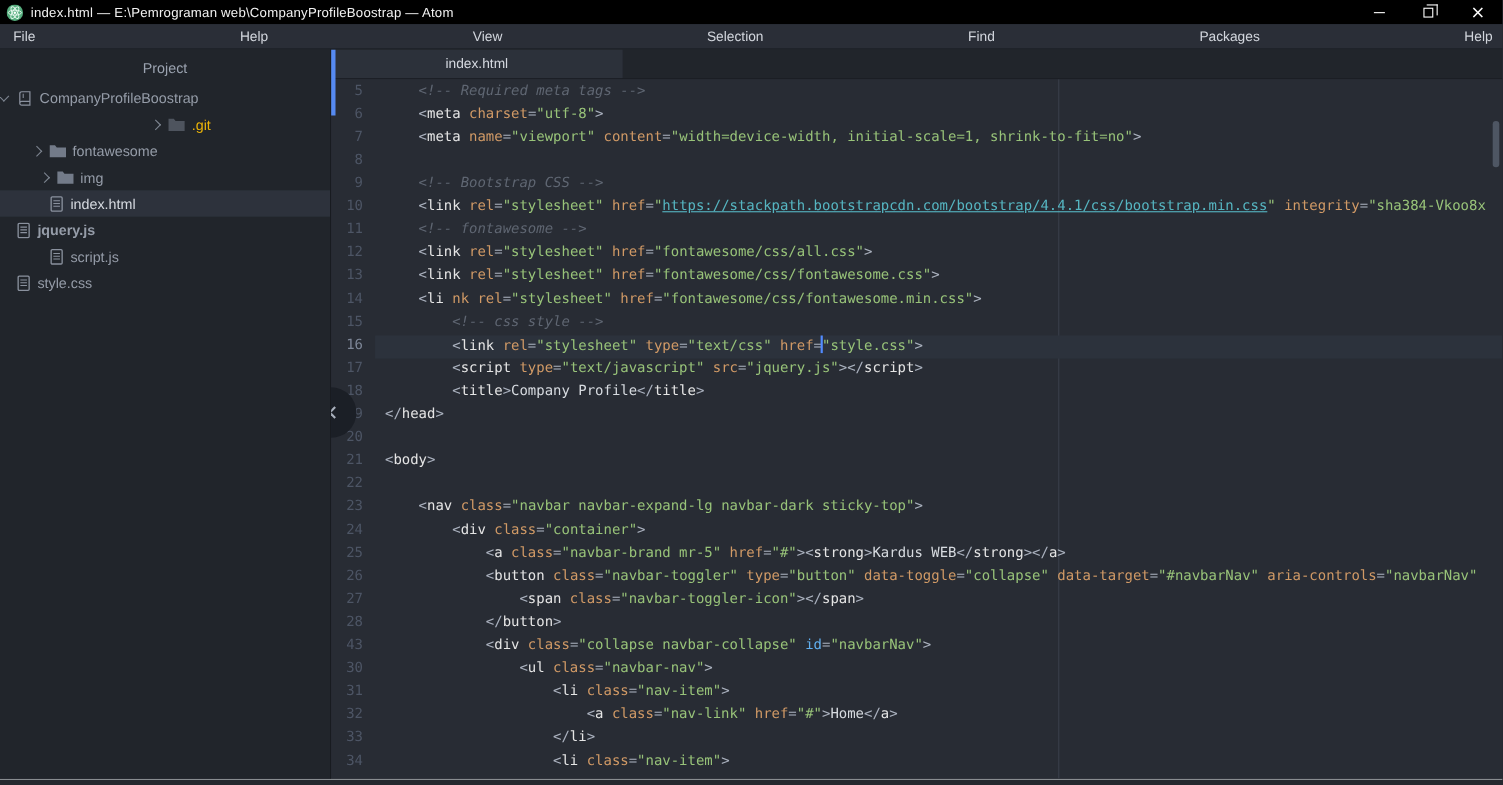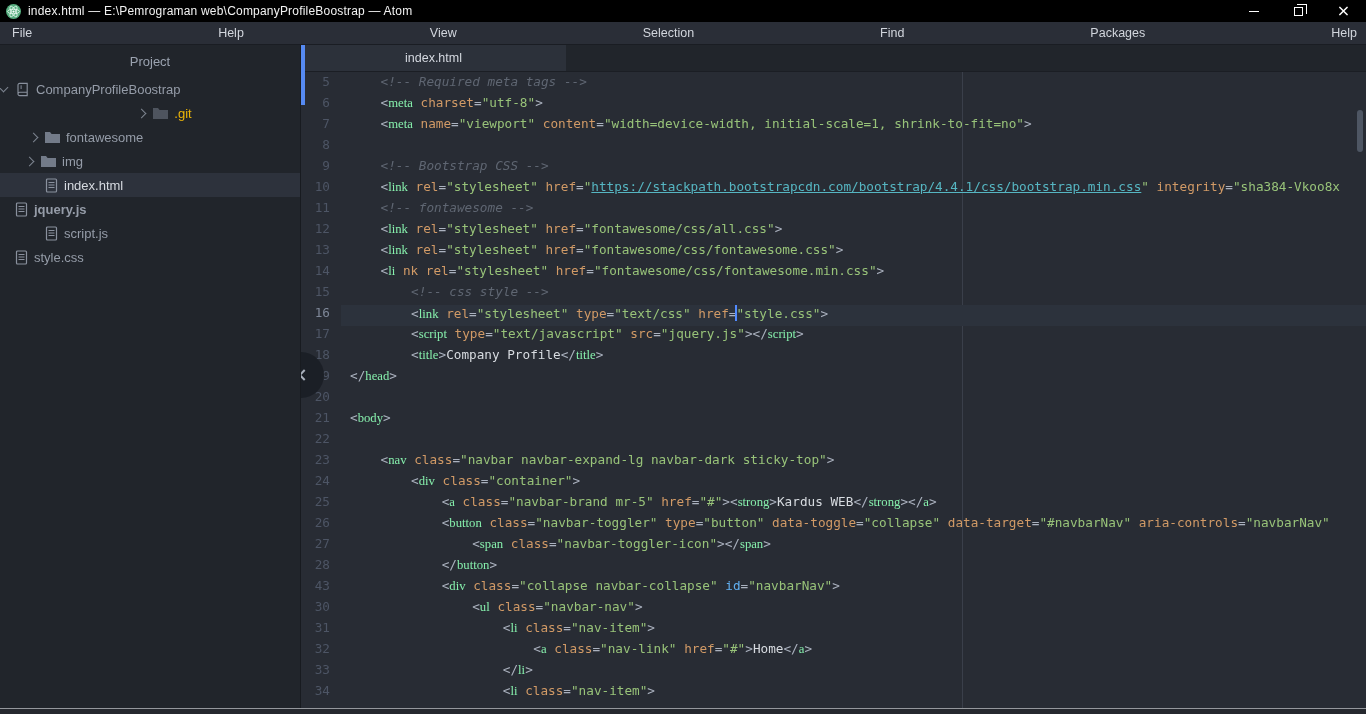--- a/index.html
+++ b/index.html
@@ -51,21 +51,21 @@
   .wrap-guide { position:absolute; top:0; bottom:0; left:661px; width:1px; background:#3a3f4a; z-index:0; }
 
   .gutter { position:absolute; top:2px; left:0; width:40px; z-index:1; }
   .gutter div { height:21px; line-height:21px; text-align:right; padding-right:11px;
                 color:#4d5565; font:12.7px "DejaVu Sans Mono",monospace; }
   .gutter div.active { color:#7e8798; }
 
   .code { position:absolute; top:2px; left:49px; right:0; z-index:1; }
   .code .cl { height:21px; line-height:21px; white-space:pre; font:12.7px "DejaVu Sans Mono",monospace; color:#abb2bf; }
   .tk-p { color:#abb2bf; }
-  .tk-t { color:#86efac;font-family:Liberation Serif, serif; }
+  .tk-t { color:#e5e5e5; }
   .tk-a { color:#d19a66; }
   .tk-s { color:#98c379; }
   .tk-c { color:#5f6672; font-style:italic; }
   .tk-u { color:#56b6c2; text-decoration:underline; }
   .tk-i { color:#61afef; }
   .tk-x { color:#d7dbe0; }
   .tk-cur { display:inline-block; width:2px; height:16px; margin:0 -1px; vertical-align:-3px; background:#528bff; }
 
   .vscroll { position:absolute; top:38px; right:3px; width:6px; height:42px; border-radius:3px; background:#4e5663; z-index:4; }
 
@@ -141,21 +141,21 @@
         </div>
         <div class="tree-row" style="padding-left: 30px;">
           <span class="chev right"></span>
           <span style="display: inline-flex;">
             <svg class="tree-icon" width="15" height="13" viewBox="0 0 15 13">
               <path fill="#737b89" d="M0 1h5l1.6 2H15v9H0z"></path>
             </svg>
           </span>
           <span class="lbl">fontawesome</span>
         </div>
-        <div class="tree-row" style="padding-left: 26px;">
+        <div class="tree-row" style="padding-left: 37px;">
           <span class="chev right"></span>
           <span style="display: inline-flex;">
             <svg class="tree-icon" width="15" height="13" viewBox="0 0 15 13">
               <path fill="#737b89" d="M0 1h5l1.6 2H15v9H0z"></path>
             </svg>
           </span>
           <span class="lbl">img</span>
         </div>
         <div class="tree-row selected" style="padding-left: 30px;">
           <span class="spacer"></span>

